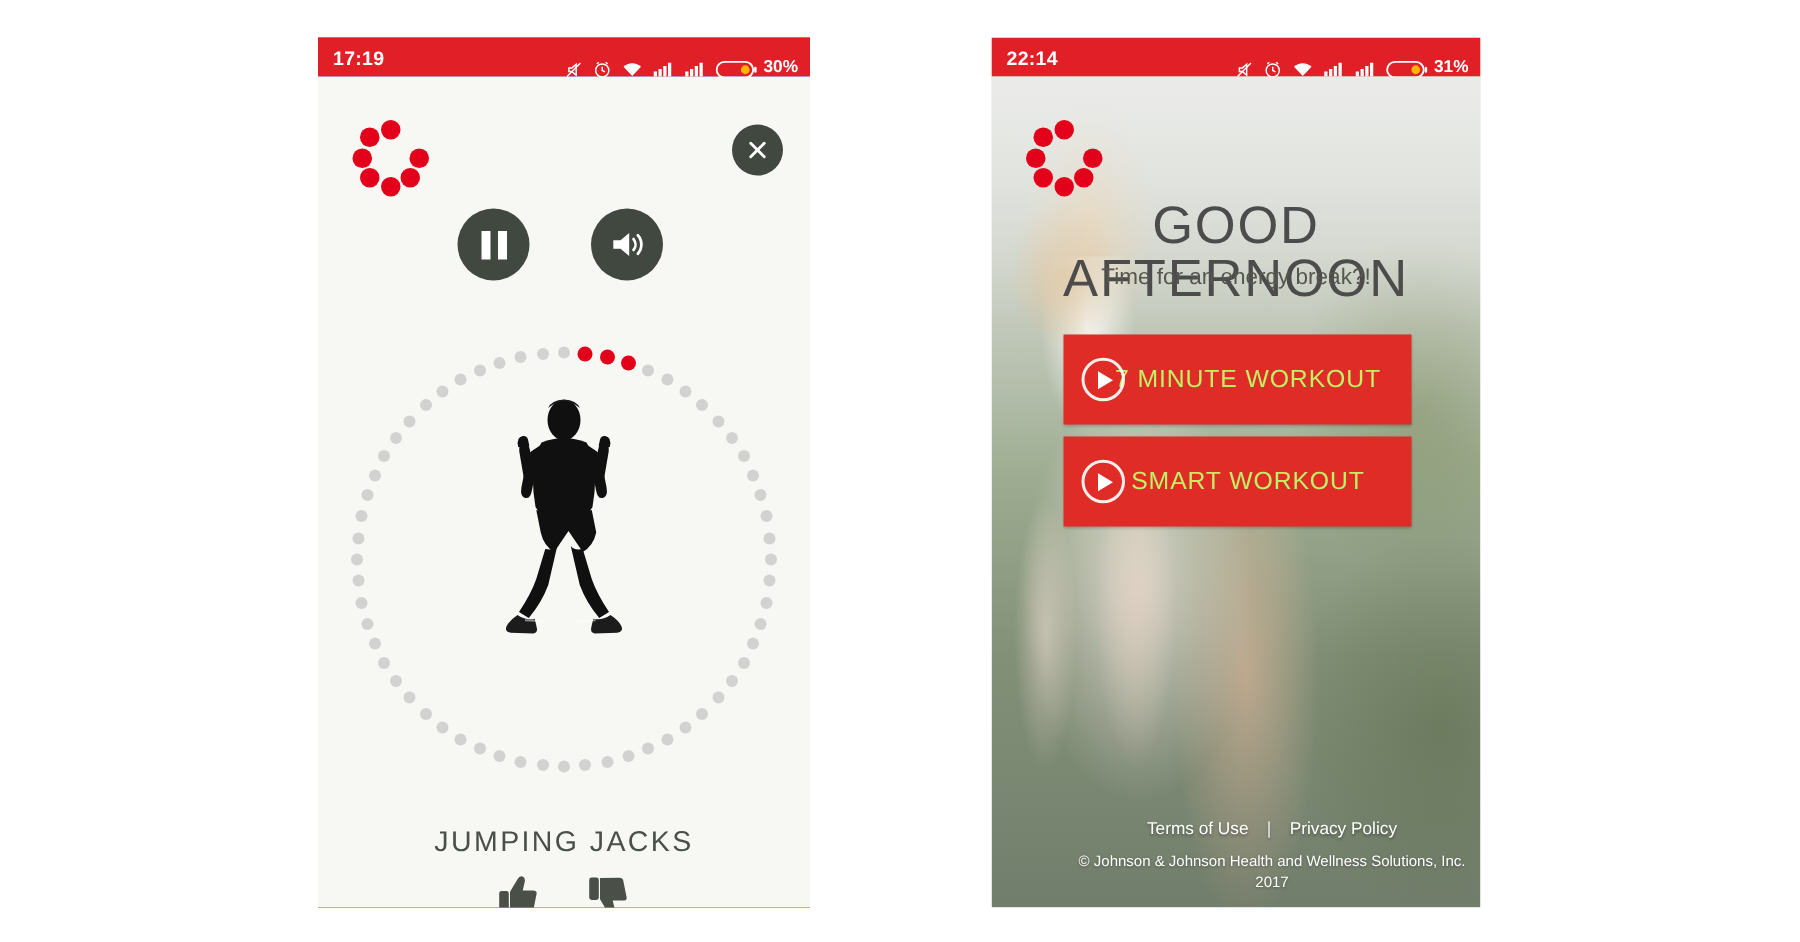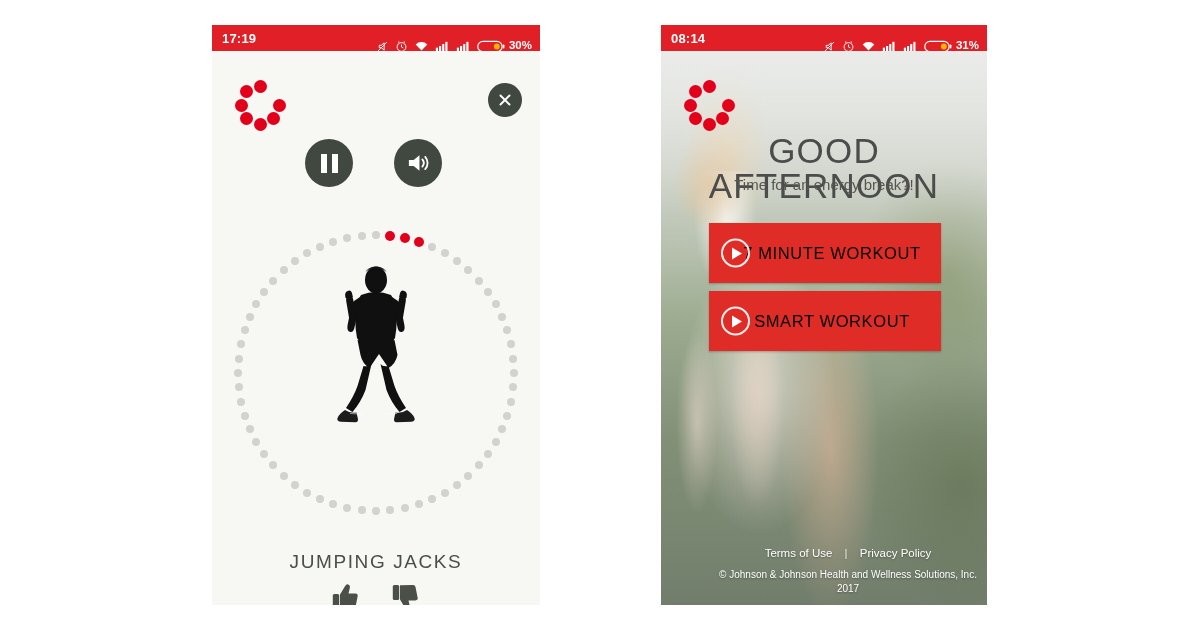--- a/index.html
+++ b/index.html
@@ -179,21 +179,21 @@
     border-left: 10px solid #ffffff;
     border-top: 6px solid transparent;
     border-bottom: 6px solid transparent;
     margin-left: 3px;
   }
   .burger { display: flex; flex-direction: column; gap: 3px; }
   .burger span { display: block; width: 13px; height: 2px; background: #fff; }
   .cta-label {
     width: 100%;
     text-align: center;
-    color: #000000;
+    color: #bef264;
     font-size: 16.5px;
     letter-spacing: 0.6px;
     padding-left: 14px;
   }
 
   .rp-footer { position: absolute; left: 0; right: 0; bottom: 10px; text-align: center; margin-left: 48px; }
   .rp-links { color: #ffffff; font-size: 11.5px; margin-bottom: 9px; text-shadow: 0 1px 2px rgba(0,0,0,0.35); }
   .rp-links a { color: #ffffff; text-decoration: none; }
   .rp-sep { margin: 0 9px; opacity: 0.85; }
   .rp-copy { color: #ffffff; font-size: 10px; line-height: 1.35; text-shadow: 0 1px 2px rgba(0,0,0,0.35); }
@@ -384,21 +384,21 @@
           <rect x="1.8" y="4" width="6.4" height="15" rx="1.6" fill="#4a4f48"></rect>
         </svg>
       </div>
 
     </div>
   </div>
 
   <div class="phone" id="phone-right">
 
     <div class="statusbar">
-      <div class="sb-time">08:14</div>
+      <div class="sb-time">22:14</div>
       <div class="sb-icons">
         <svg class="sb-ico" width="13" height="13" viewBox="0 0 16 16">
           <path d="M4 6.5 L6.5 6.5 L10 3.5 L10 12.5 L6.5 9.5 L4 9.5 Z" fill="none" stroke="#fff" stroke-width="1.2"></path>
           <line x1="2.5" y1="13.5" x2="13.5" y2="2.5" stroke="#fff" stroke-width="1.2"></line>
         </svg>
         <svg class="sb-ico" width="13" height="13" viewBox="0 0 16 16">
           <circle cx="8" cy="8.6" r="5.4" fill="none" stroke="#fff" stroke-width="1.2"></circle>
           <path d="M8 5.6 L8 8.6 L10.2 9.8" fill="none" stroke="#fff" stroke-width="1.2"></path>
           <path d="M3.6 3.2 L5.2 1.8 M12.4 3.2 L10.8 1.8" stroke="#fff" stroke-width="1.2"></path>
         </svg>

